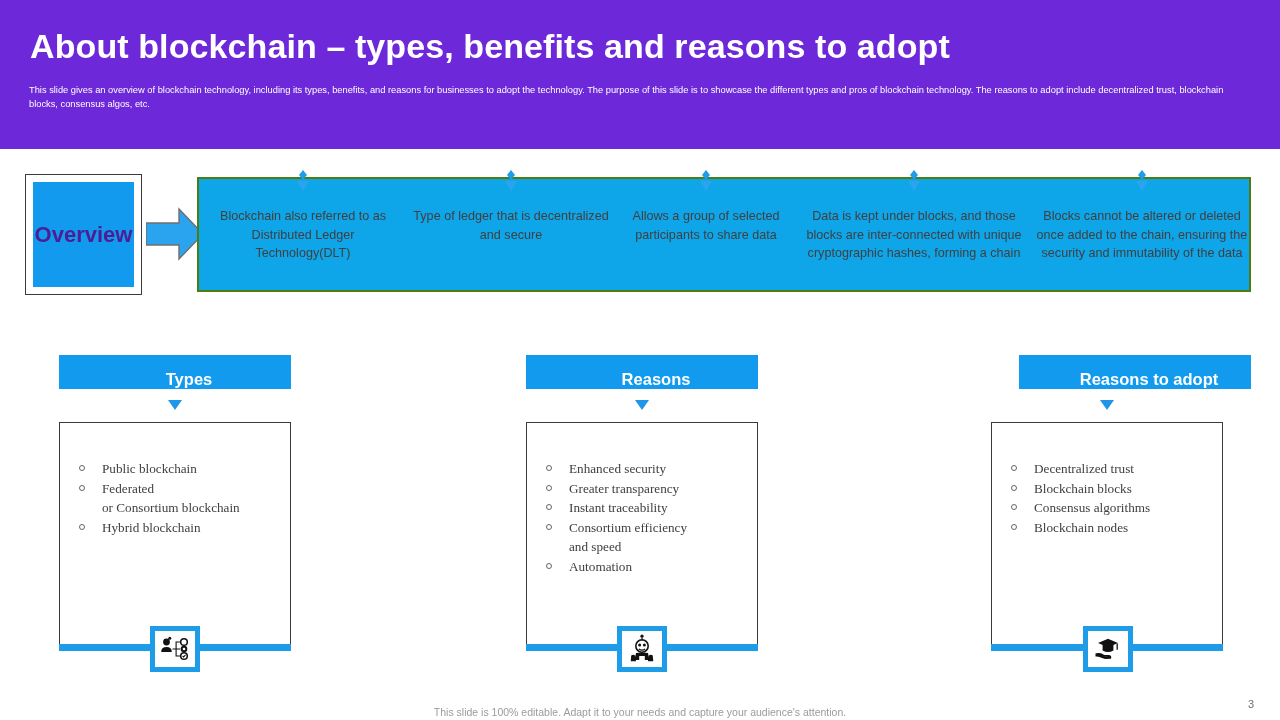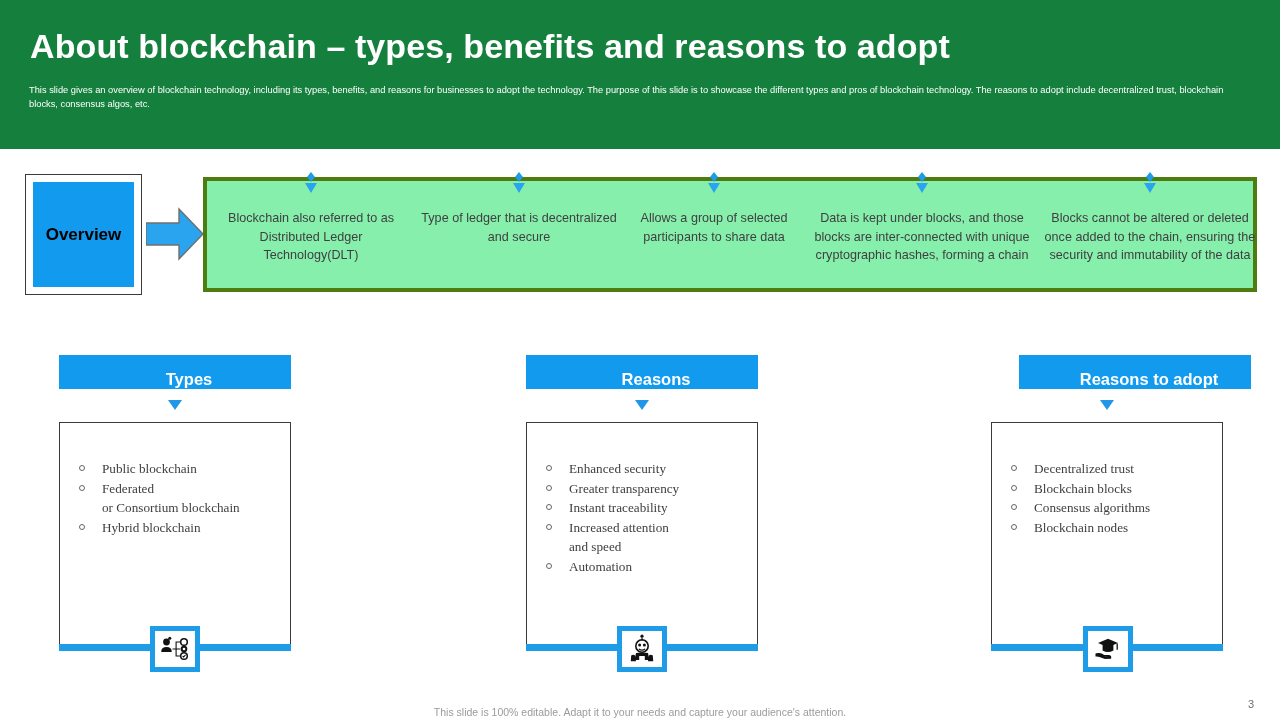--- a/index.html
+++ b/index.html
@@ -18,21 +18,21 @@
     height: 720px;
     background: #ffffff;
   }
 
   
   .header {
     position: absolute;
     left: 0; top: 0;
     width: 1280px;
     height: 149px;
-    background: #15803d;
+    background: #6d28d9;
   }
   .header-title {
     position: absolute;
     left: 30px;
     top: 27px;
     font-size: 34px;
     font-weight: bold;
     color: #ffffff;
     letter-spacing: 0.1px;
     white-space: nowrap;
@@ -63,41 +63,41 @@
     left: 7px;
     top: 7px;
     right: 7px;
     bottom: 7px;
     background: #119aee;
     display: flex;
     align-items: center;
     justify-content: center;
   }
   .overview-badge-label {
-    color: #000000;
-    font-size: 17px;
+    color: #4c1d95;
+    font-size: 22px;
     font-weight: bold;
   }
 
   .overview-arrow {
     position: absolute;
     left: 146px;
     top: 203px;
     width: 58px;
     height: 62px;
   }
 
   .overview-box {
     position: absolute;
-    left: 203px;
+    left: 197px;
     top: 177px;
     width: 1054px;
     height: 115px;
-    border: 4px solid #4d7c0f;
-    background: #86efac;
+    border: 2px solid #4d7c0f;
+    background: #0ea5e9;
   }
 
   .ov-cell {
     position: absolute;
     top: 0;
     height: 115px;
   }
   .ov-marker {
     position: absolute;
     left: 50%;
@@ -324,21 +324,21 @@
   <div class="col" style="left:526px;width:232px;">
     <div class="col-header" style="width:232px;">
       <span class="col-header-label">Reasons</span>
     </div>
     <div class="col-caret"></div>
     <div class="col-body" style="width:232px;">
       <ul class="col-list">
         <li><span class="bullet"></span><span>Enhanced security</span></li>
         <li><span class="bullet"></span><span>Greater transparency</span></li>
         <li><span class="bullet"></span><span>Instant traceability</span></li>
-        <li><span class="bullet"></span><span style="white-space:pre-line">Increased attention
+        <li><span class="bullet"></span><span style="white-space:pre-line">Consortium efficiency
 and speed</span></li>
         <li><span class="bullet"></span><span>Automation</span></li>
       </ul>
     </div>
   </div>
   <div class="col-rail" style="left:526px;width:232px;"></div>
   <div class="icon-badge" style="left:617px;">
     <svg width="28" height="30" viewBox="0 0 28 30">
       <circle cx="14" cy="2.2" r="1.6" fill="#111"></circle>
       <path d="M14 3.8 v3" stroke="#111" stroke-width="1.2"></path>

